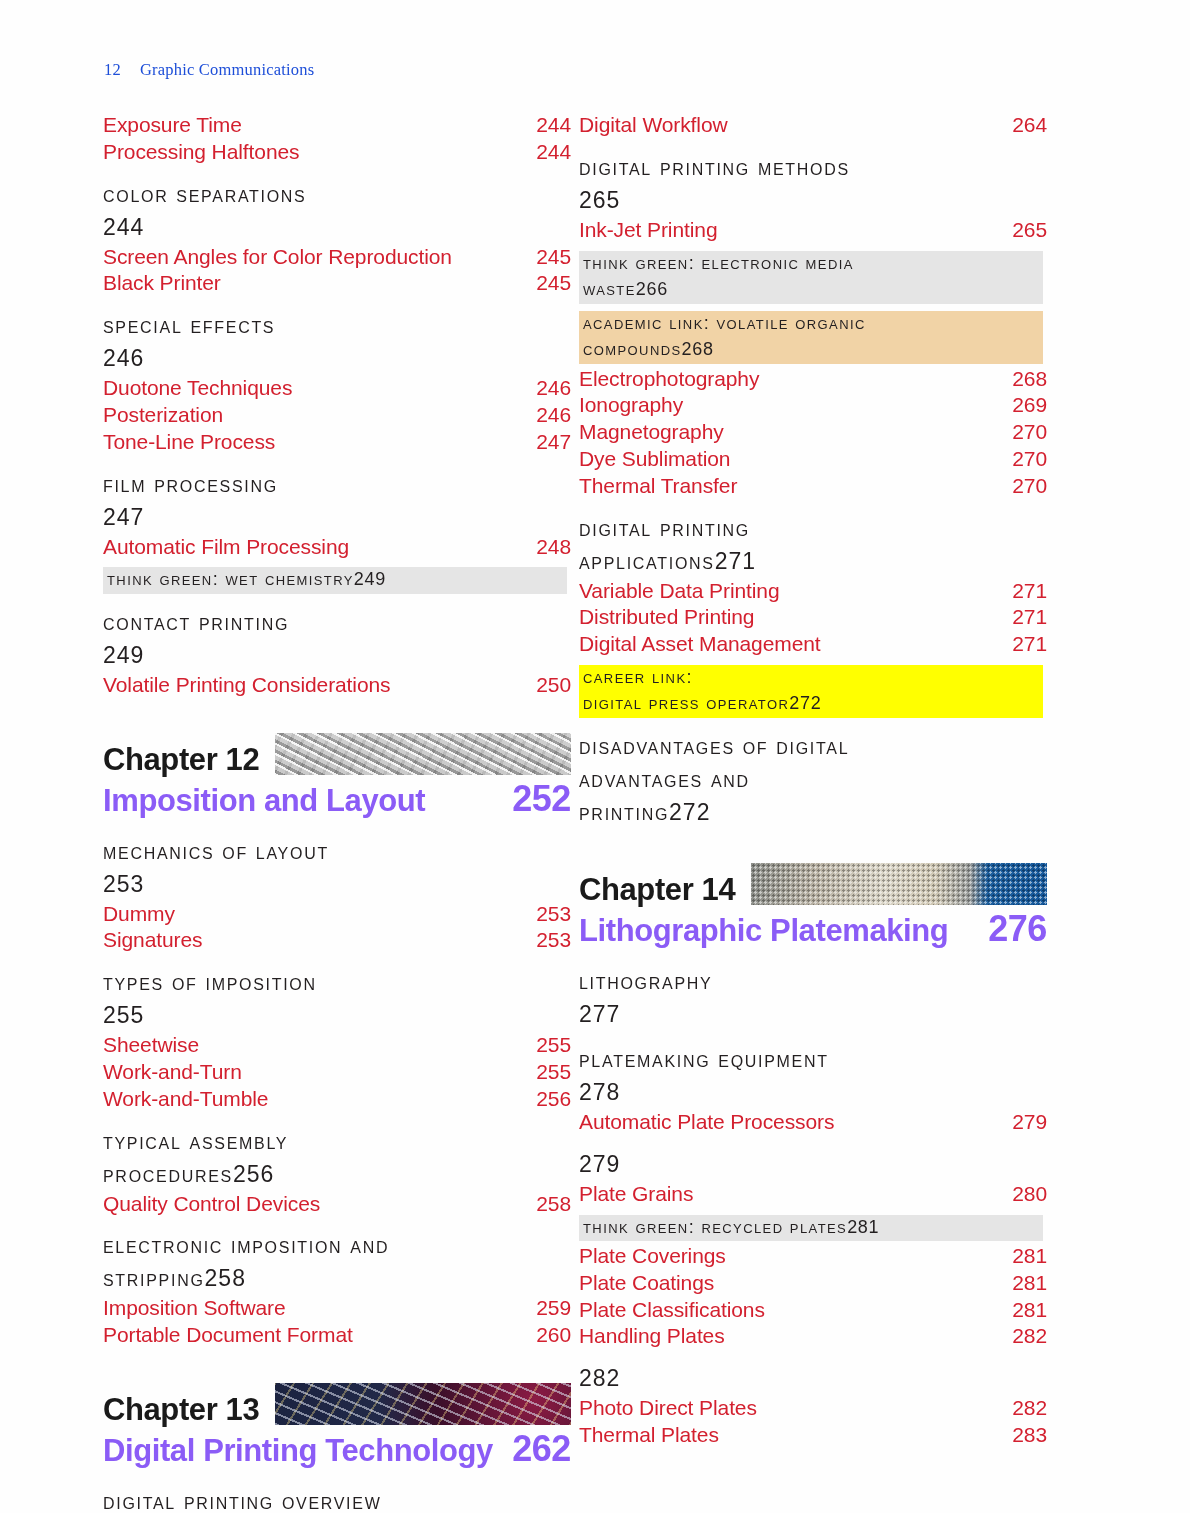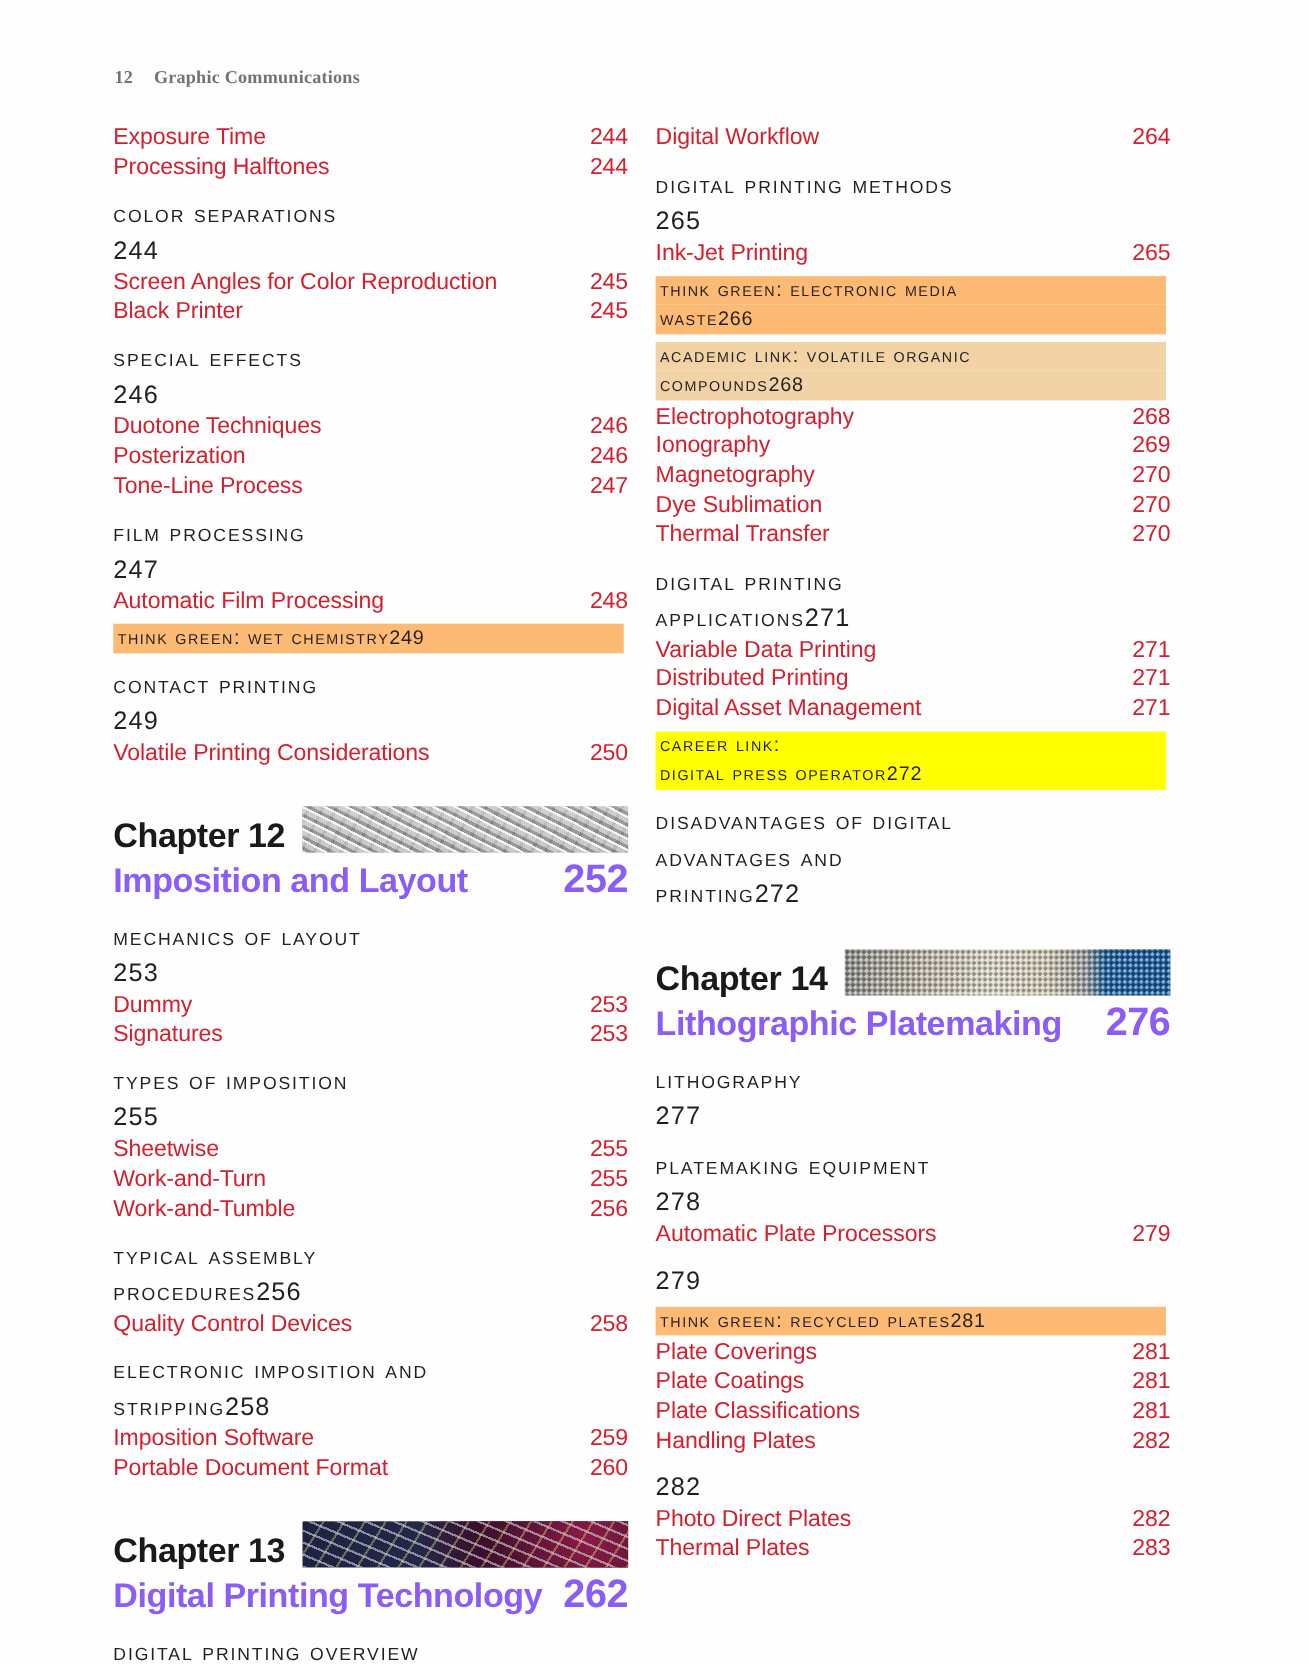--- a/index.html
+++ b/index.html
@@ -20,42 +20,42 @@
     inset: 0;
     background: #fefefe;
   }
 
   
   .runhead {
     position: absolute;
     left: 104px;
     top: 60px;
     font-family: "Liberation Serif", serif;
-    font-weight: bold;
+    font-weight: normal;
     font-size: 16.5px;
-    color: #737373;
+    color: #1d4ed8;
     letter-spacing: .2px;
     white-space: nowrap;
   }
   .runhead .folio { margin-right: 19px; }
 
   
   .cols {
     position: absolute;
     left: 0;
     top: 112px;
     width: 1190px;
   }
   .col {
     position: absolute;
     top: 0;
     width: 468px;
   }
   .col-left  { left: 103px; }
-  .col-right { left: 596px; }
+  .col-right { left: 579px; }
 
   
   .row {
     display: flex;
     align-items: baseline;
     width: 100%;
     position: relative;
   }
   .row .title { flex: 0 1 auto; }
   .row .dots  { flex: 1 1 auto; min-width: 8px; }
@@ -125,21 +125,21 @@
     align-items: baseline;
     padding: 1px 4px 2px 4px;
     box-sizing: border-box;
     width: 100%;
   }
   .feature .bar .pg {
     font-variant: normal;
     text-transform: none;
     letter-spacing: .7px;
   }
-  .feature.green  .bar { background: #fdba74; }
+  .feature.green  .bar { background: #e5e5e5; }
   .feature.tan    .bar { background: #f1d3a6; text-align: right; }
   .feature.yellow .bar { background: #ffff00; }
 
   
   .chapter {
     position: relative;
     margin-top: 34px;
     margin-bottom: 14px;
   }
   .chapter .chline1 {
@@ -543,20 +543,25 @@
       <div class="row entry">
         <span class="title">Automatic Plate Processors</span>
         <span class="dots"></span>
         <span class="pg">279</span>
       </div>
 
       <div class="row head">
         <span class="dots"></span>
         <span class="pg">279</span>
       </div>
+      <div class="row entry">
+        <span class="title">Plate Grains</span>
+        <span class="dots"></span>
+        <span class="pg">280</span>
+      </div>
 
       <div class="feature green">
         <div class="bar">
           <span class="title">Think Green: Recycled Plates</span>
           <span class="dots"></span>
           <span class="pg">281</span>
         </div>
       </div>
 
       <div class="row entry">

